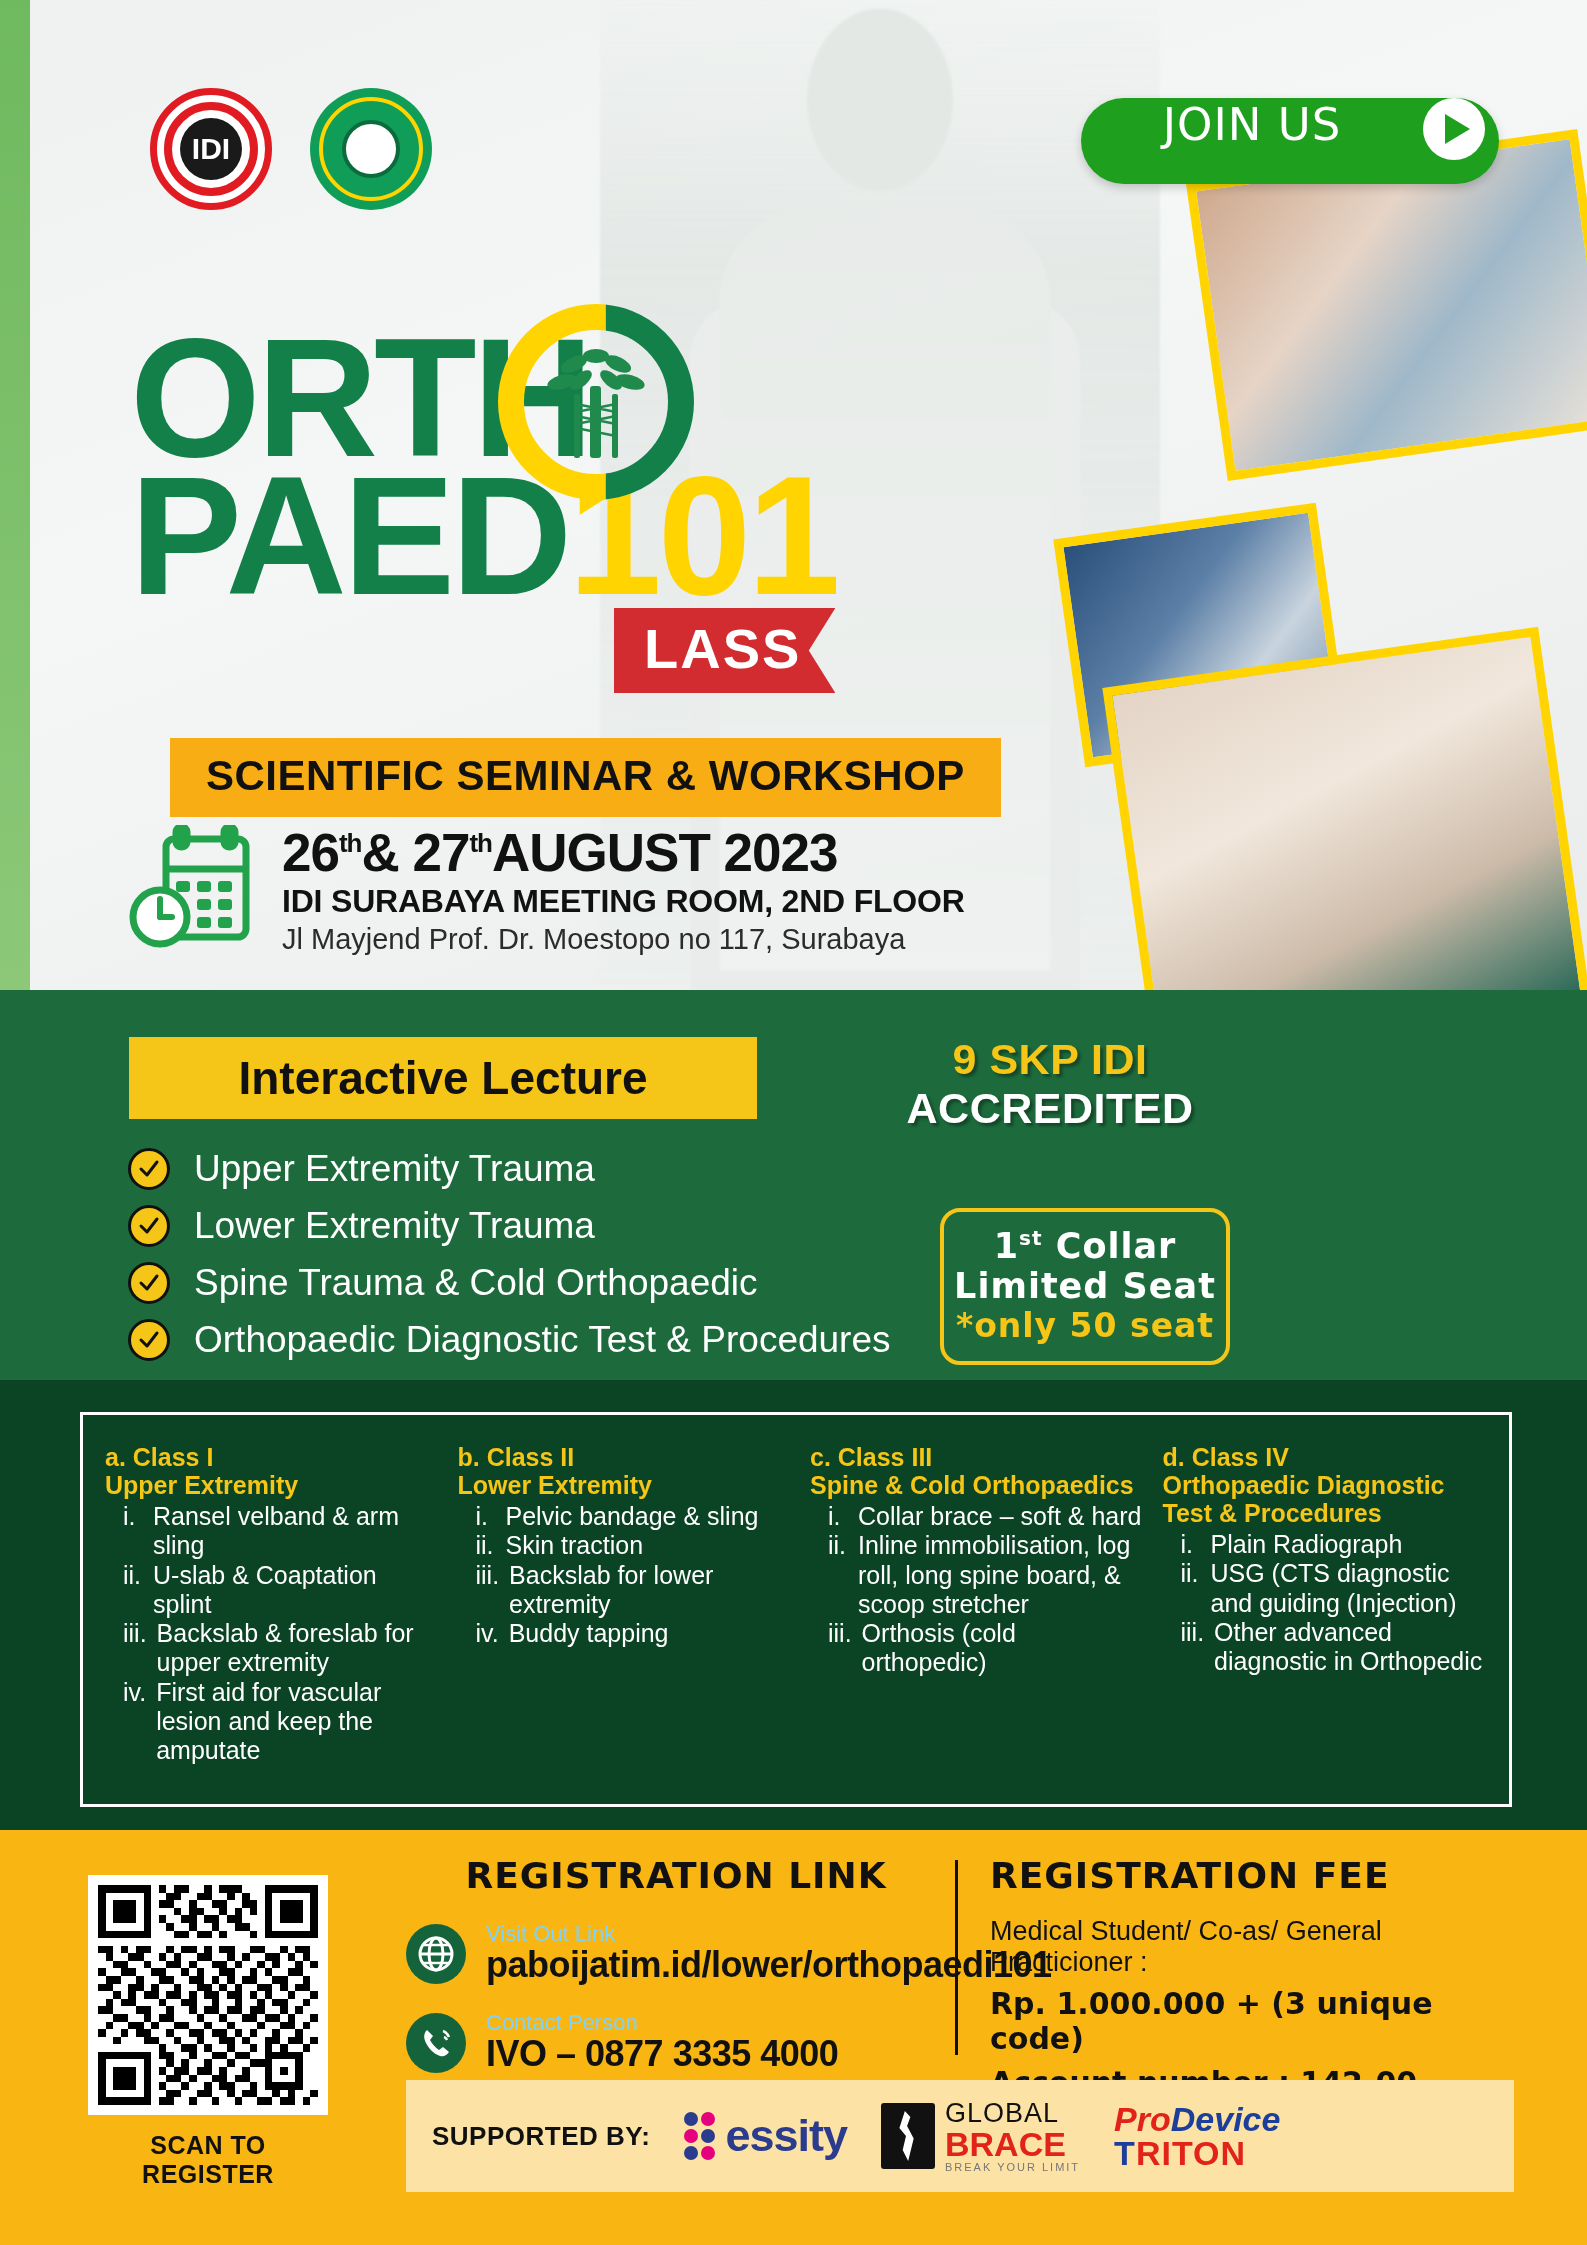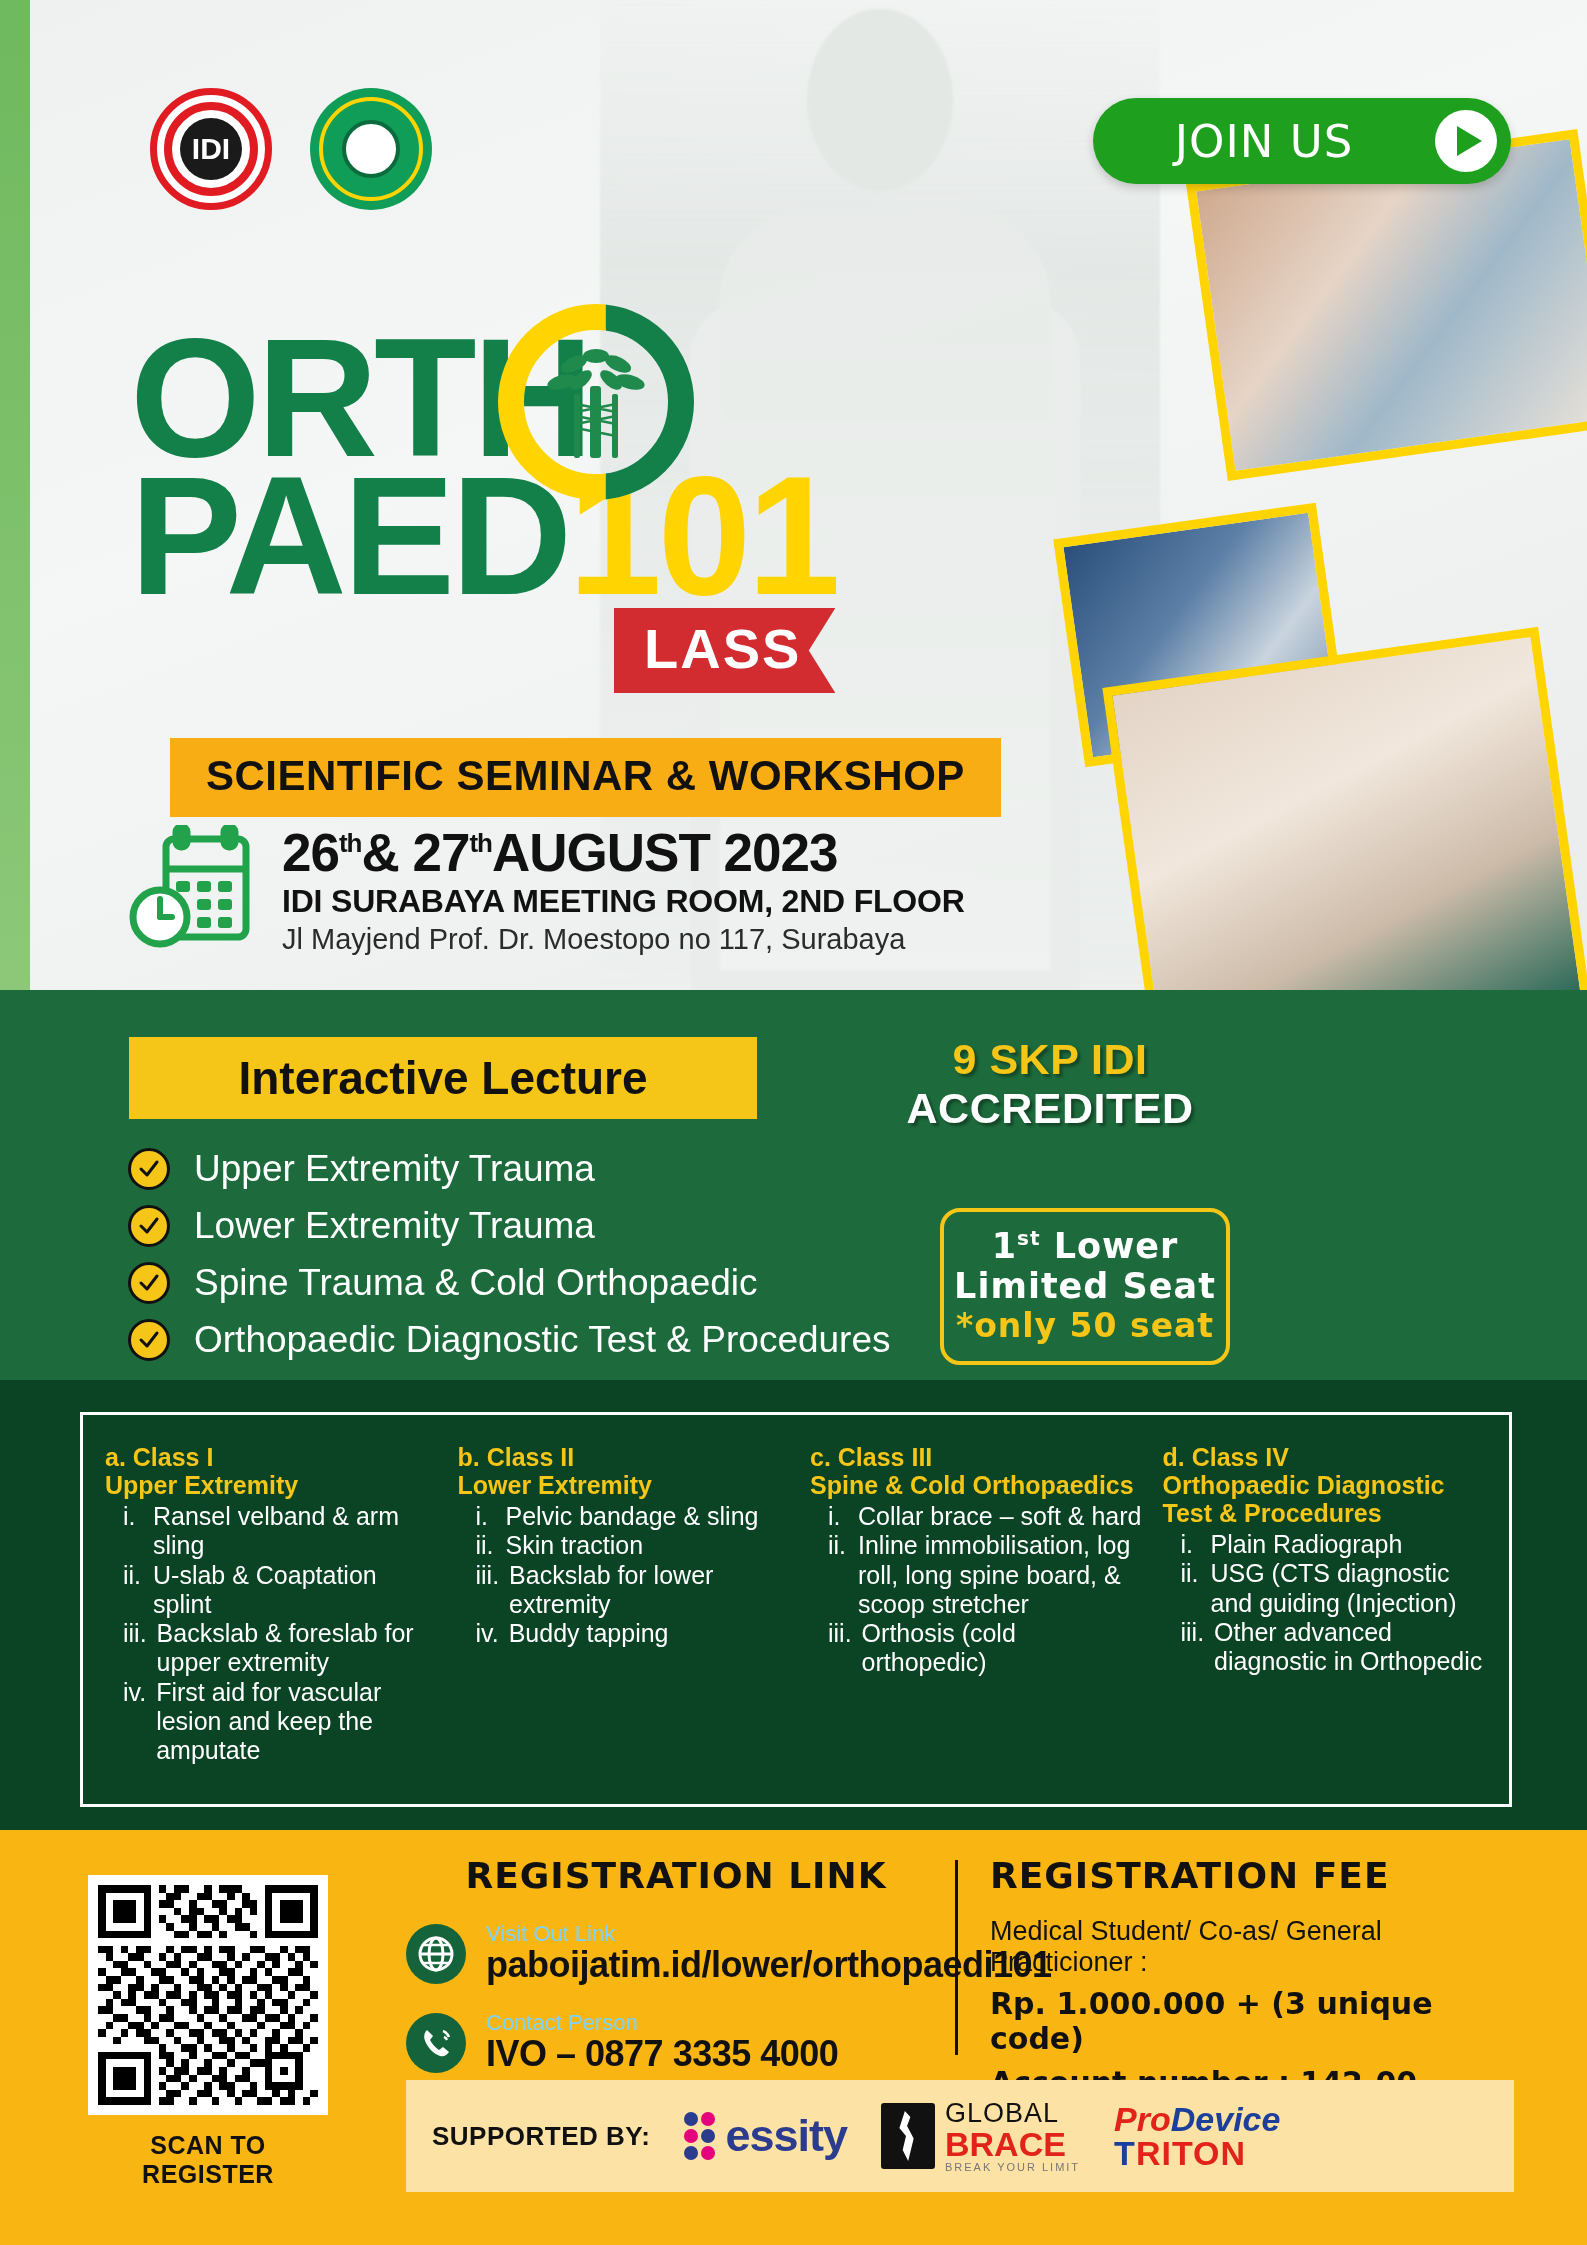--- a/index.html
+++ b/index.html
@@ -48,23 +48,23 @@
   .logo-idi:before{content:"";position:absolute;inset:7px;border-radius:50%;border:8px solid #e11b22;}
   .logo-idi-core{width:62px;height:62px;border-radius:50%;background:#1a1a1a;position:relative;z-index:2;
     display:flex;align-items:center;justify-content:center;color:#fff;font-size:30px;font-weight:bold;}
   .logo-paboi{width:122px;height:122px;border-radius:50%;background:#0f9d58;position:relative;
     display:flex;align-items:center;justify-content:center;}
   .logo-paboi:before{content:"";position:absolute;inset:9px;border-radius:50%;border:4px solid #ffd400;}
   .logo-paboi-core{width:58px;height:58px;border-radius:50%;background:#fff;border:4px solid #0b6b3d;}
 
   
   .joinus{
-    position:absolute; right:76px; top:98px; z-index:9;
+    position:absolute; right:88px; top:98px; z-index:9;
     height:86px; width:418px; border-radius:48px;
-    background:#1ea01e; display:flex; align-items:center; justify-content:space-between;
+    background:#1ea01e; display:flex; justify-content:space-between;
     padding:0 14px 0 0;
     box-shadow:0 4px 10px rgba(0,0,0,.18);
   }
   .joinus-label{flex:1;text-align:center;color:#fff;font-size:45px;letter-spacing:1px;font-family:"DejaVu Sans",sans-serif;}
   .joinus-play{width:62px;height:62px;border-radius:50%;background:#fff;display:flex;align-items:center;justify-content:center;}
   .joinus-play i{display:block;width:0;height:0;border-left:25px solid #1ea01e;border-top:15px solid transparent;border-bottom:15px solid transparent;margin-left:6px;}
 
   
   .title-wrap{position:absolute;left:130px;top:330px;z-index:7;}
   .t-line{font-family:"Liberation Sans",sans-serif;font-weight:bold;color:#13804a;
@@ -342,21 +342,21 @@
       <span>Orthopaedic Diagnostic Test  &amp; Procedures</span>
     </div>
   </div>
 
   <div class="skp">
     <div class="l1">9 SKP IDI</div>
     <div class="l2">ACCREDITED</div>
   </div>
 
   <div class="seatbox">
-    <div class="s1"><span>1</span><sup>st</sup><span> Lower</span></div>
+    <div class="s1"><span>1</span><sup>st</sup><span> Collar</span></div>
     <div class="s2">Limited Seat</div>
     <div class="s3">*only 50 seat</div>
   </div>
 
   <div class="skill"></div>
   <div class="skill-card">
     <div class="cols">
 
       <div class="col">
         <div class="col-a">a. Class I</div>

